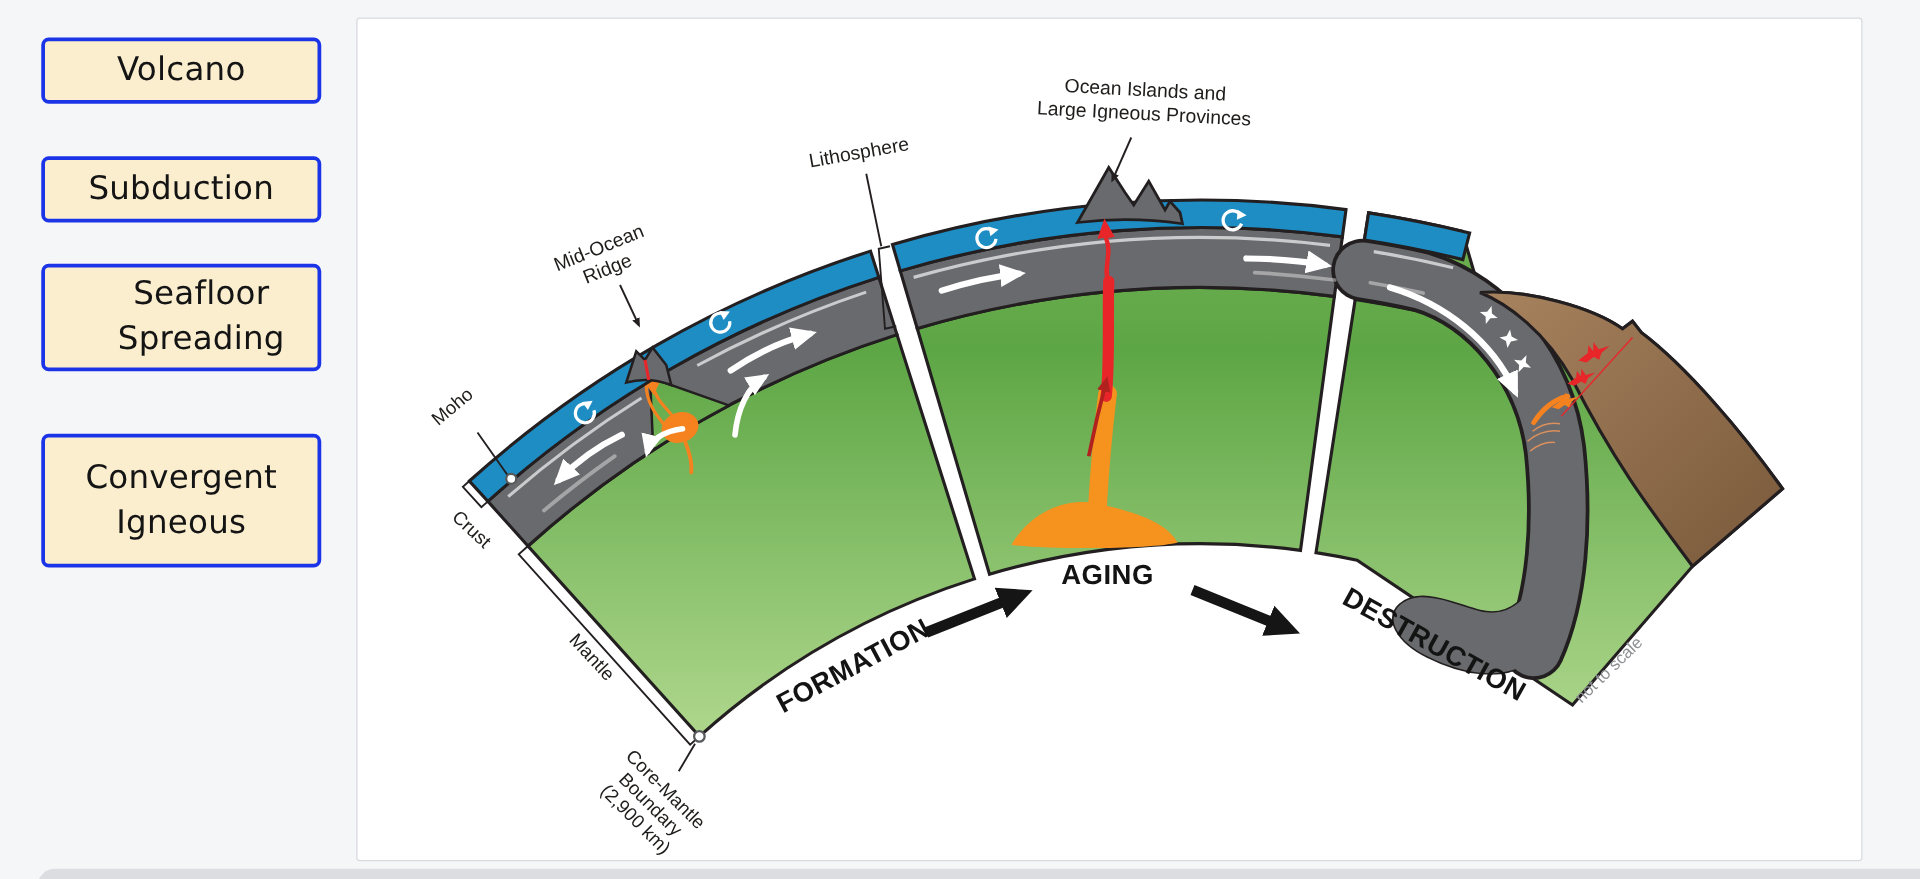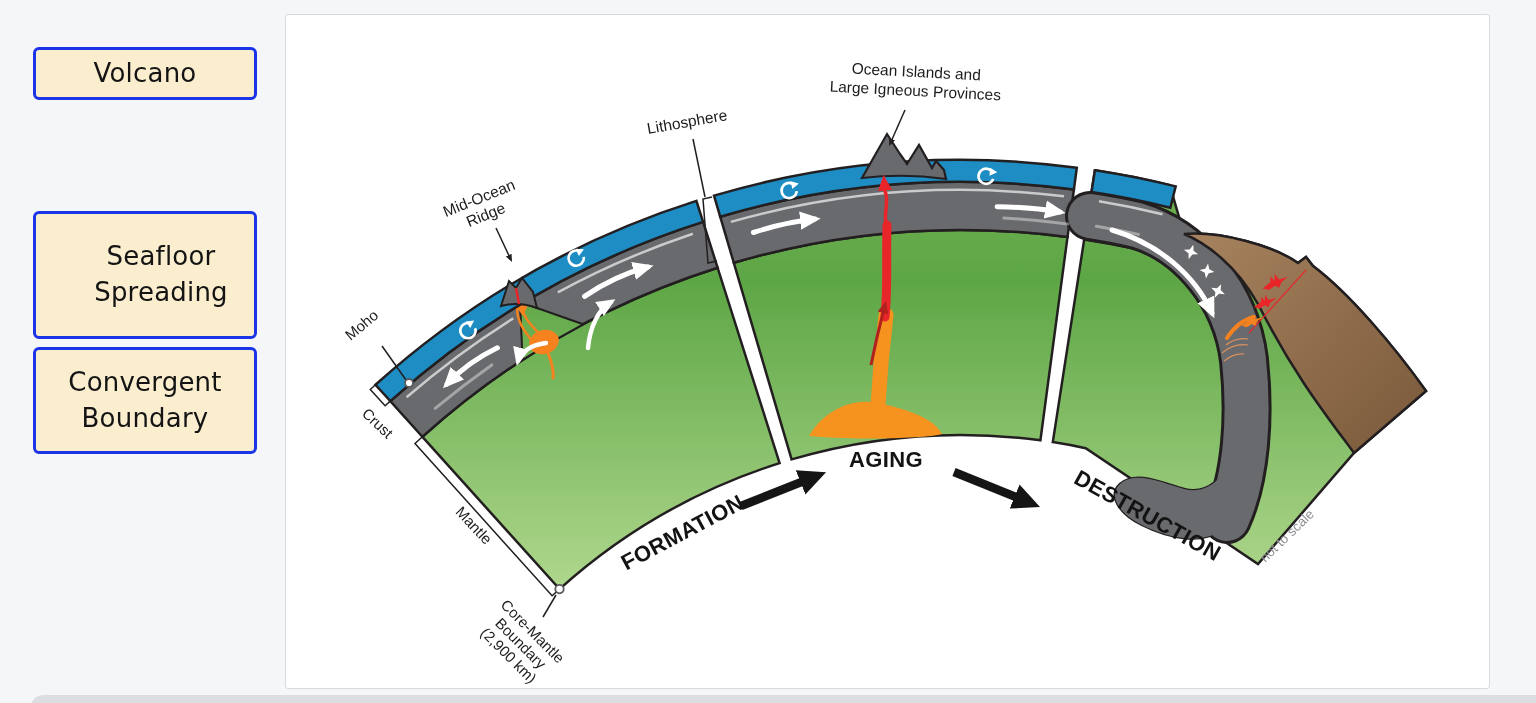--- a/index.html
+++ b/index.html
@@ -17,28 +17,31 @@
     background:#DCDDE1;border-radius:14px 14px 0 0;}
   .dlabel{font:500 15.5px "Liberation Sans",sans-serif;fill:#1F1D1B;}
   .dsmall{font:500 15px "Liberation Sans",sans-serif;fill:#1F1D1B;}
   .dstage{font:700 22px "Liberation Sans",sans-serif;fill:#131313;letter-spacing:.4px;}
   .dnote{font:400 13.5px "Liberation Sans",sans-serif;fill:#8D8F92;}
 </style>
 </head>
 <body>
 
 <div class="word-bank">
-  <div class="drag-card" style="top:30px;height:53px;margin-top:17px;">
+  <div class="drag-card" style="top:30px;height:53px;">
       <span>Volcano</span>
     </div>
-  <div class="drag-card" style="top:211px;height:128px;padding-left:38px;">
+  <div class="drag-card" style="top:125px;height:53px;">
+      <span>Subduction</span>
+    </div>
+  <div class="drag-card" style="top:211px;height:86px;padding-left:38px;">
       <span>Seafloor Spreading</span>
     </div>
   <div class="drag-card" style="top:347px;height:107px;">
-      <span>Convergent Boundary</span>
+      <span>Convergent Igneous</span>
     </div>
 </div>
 
 <div class="diagram-panel">
 <svg width="1203" height="673" viewBox="0 0 1203 673">
   <defs>
     <linearGradient id="gGreen" gradientUnits="userSpaceOnUse" x1="675" y1="140" x2="675" y2="585">
       <stop offset="0" stop-color="#74B254"></stop>
       <stop offset="0.28" stop-color="#5DA645"></stop>
       <stop offset="1" stop-color="#B2D98F"></stop>

